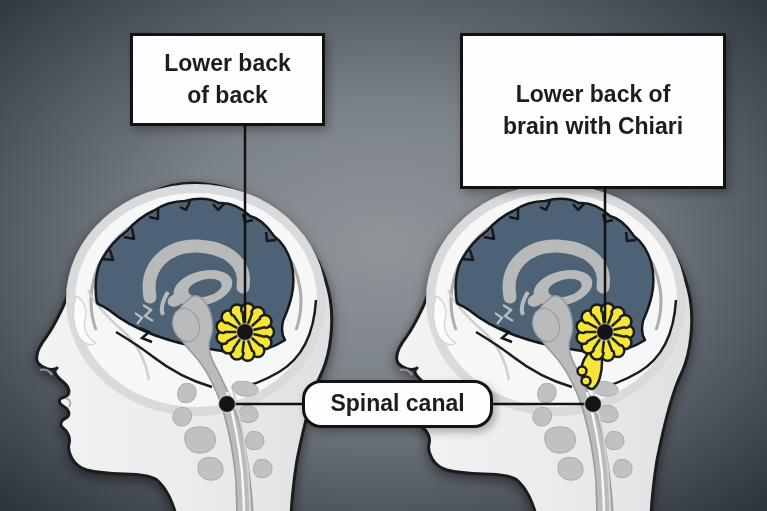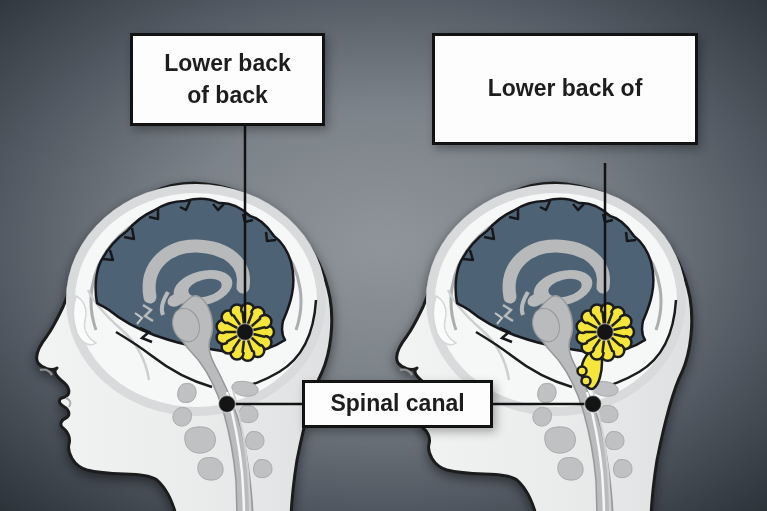--- a/index.html
+++ b/index.html
@@ -16,22 +16,22 @@
     background:#fdfdfd;
     border:3px solid #121212;
     display:flex;flex-direction:column;
     justify-content:center;align-items:center;
     text-align:center;
     font-size:23px;line-height:1.38;font-weight:600;
     color:#1d1d1d;
     box-shadow:3px 4px 9px rgba(0,0,0,0.30);
   }
   .callout-left  {left:130px;top:33px;width:195px;height:93px;}
-  .callout-right {left:432px;top:33px;width:266px;height:112px;}
-  .callout-spinal{left:302px;top:380px;width:191px;height:48px;}
+  .callout-right {left:460px;top:33px;width:266px;height:156px;}
+  .callout-spinal{left:302px;top:380px;width:191px;height:48px;border-radius:19px;}
   .lbl-line{display:block;white-space:nowrap;}
 </style>
 </head>
 <body>
 
 <div class="stage">
 
   <svg viewBox="0 0 767 511" width="767" height="511">
     <defs>
       <radialGradient id="bgGrad" cx="50%" cy="48%" r="78%">
@@ -228,19 +228,20 @@
     <circle cx="593" cy="404" r="8.5" class="dot"></circle>
   </svg>
 
   <div class="callout callout-left">
     <span class="lbl-line">Lower back</span>
     <span class="lbl-line">of back</span>
   </div>
 
   <div class="callout callout-right">
     <span class="lbl-line">Lower back of</span>
+    <span class="lbl-line">brain with Chiari</span>
   </div>
 
   <div class="callout callout-spinal">
     <span class="lbl-line">Spinal canal</span>
   </div>
 
 </div>
 
 </body></html>

